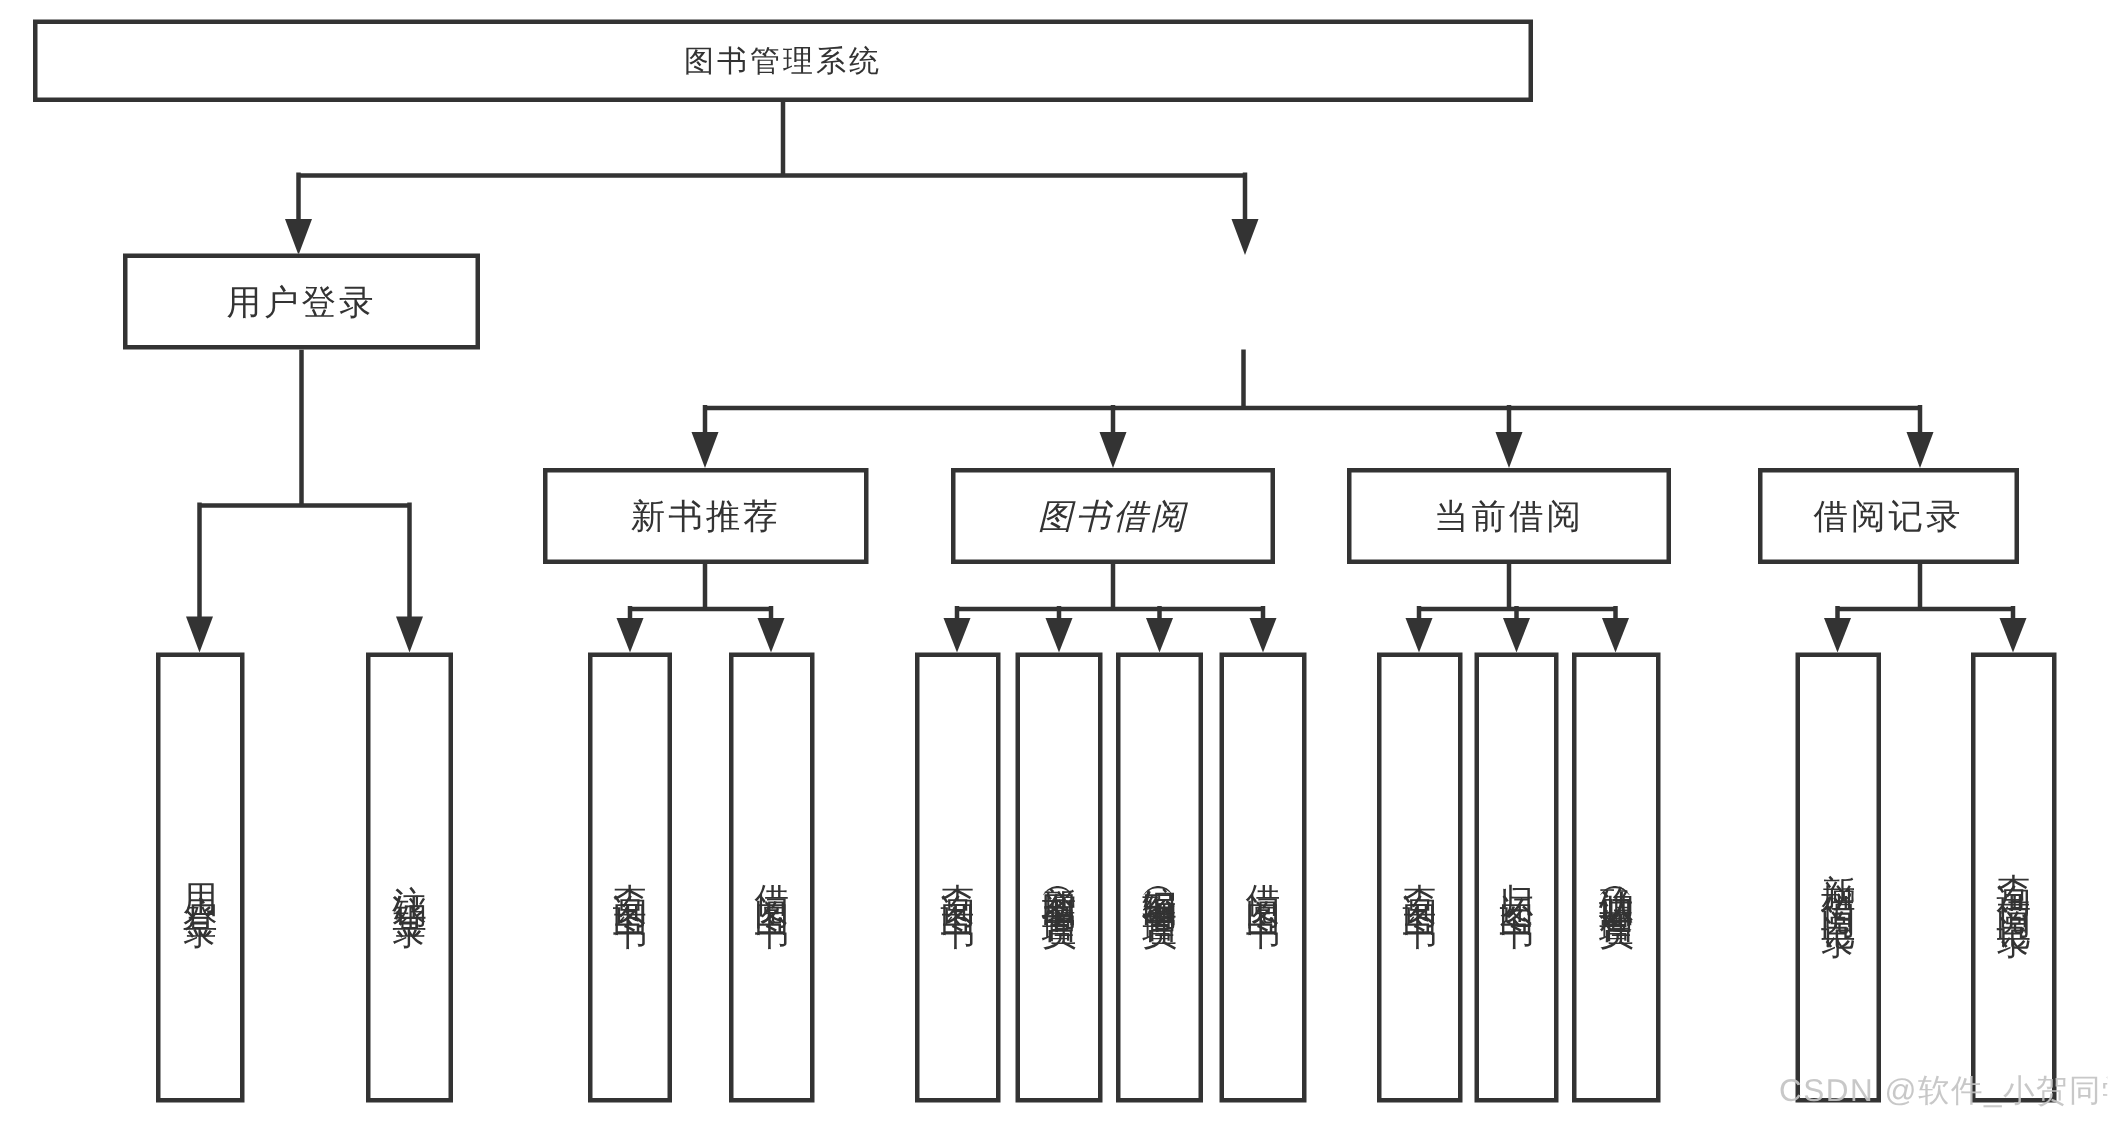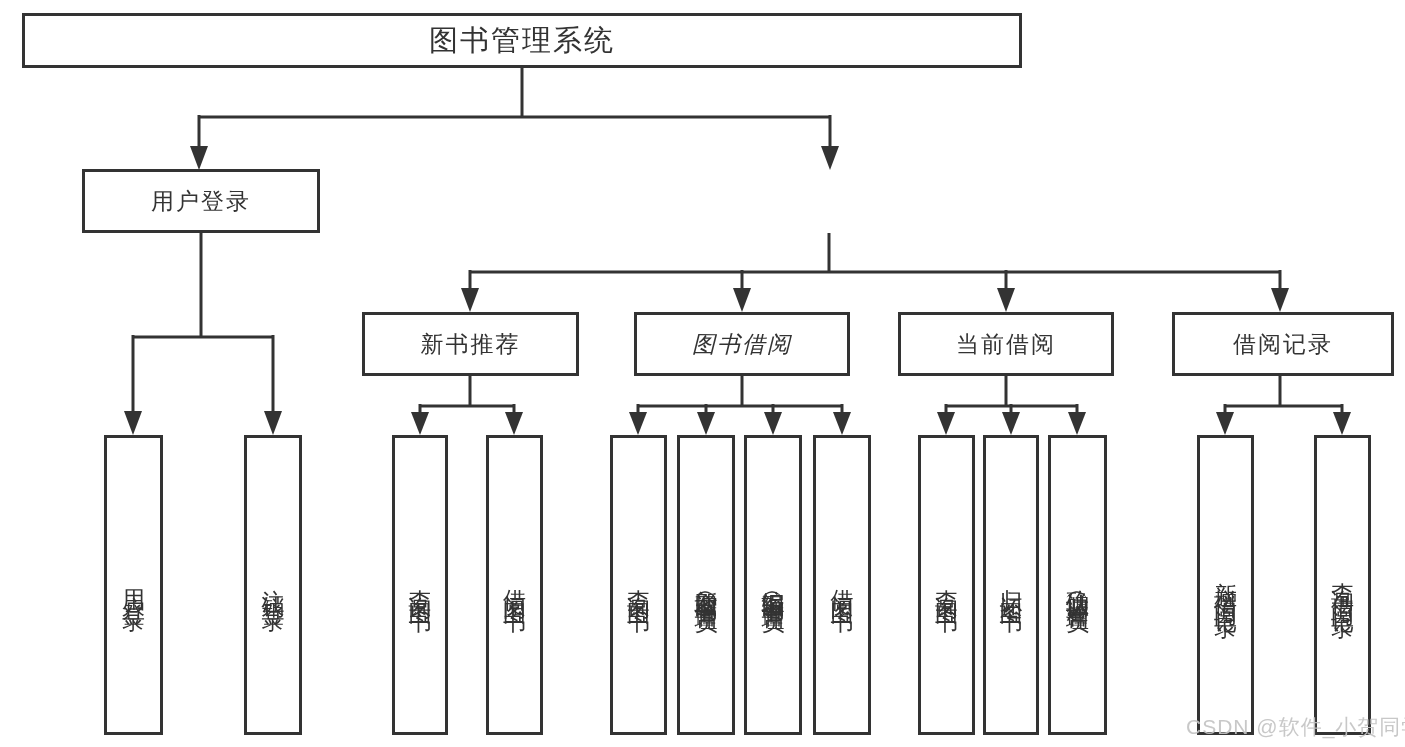--- a/index.html
+++ b/index.html
@@ -32,21 +32,21 @@
     display: flex;
     align-items: center;
     justify-content: center;
     z-index: 2;
   }
   .box.h {
     font-size: 23px;
     letter-spacing: 2px;
   }
   .box.root-box {
-    font-size: 29px;
+    font-size: 20px;
   }
   .box.leaf {
     writing-mode: vertical-rl;
     text-orientation: mixed;
     font-size: 23px;
     letter-spacing: 7px;
     line-height: 1;
   }
   .box.leaf.long {
     letter-spacing: 3px;
@@ -139,21 +139,21 @@
 
   <div class="box h" style="left:362px; top:312px; width:217px; height:64px;">
     <span>新书推荐</span>
   </div>
   <div class="box h" style="left:634px; top:312px; width:216px; height:64px;font-style:italic;">
     <span>图书借阅</span>
   </div>
   <div class="box h" style="left:898px; top:312px; width:216px; height:64px;align-items:center;">
     <span>当前借阅</span>
   </div>
-  <div class="box h" style="left:1172px; top:312px; width:222px; height:64px;">
+  <div class="box h" style="left:1172px; top:312px; width:174px; height:64px;">
     <span>借阅记录</span>
   </div>
 
   <div class="box leaf" style="left:104px; top:435px; width:59px; height:300px;">
     <span>用户登录</span>
   </div>
   <div class="box leaf" style="left:244px; top:435px; width:58px; height:300px;">
     <span>注销登录</span>
   </div>
 

